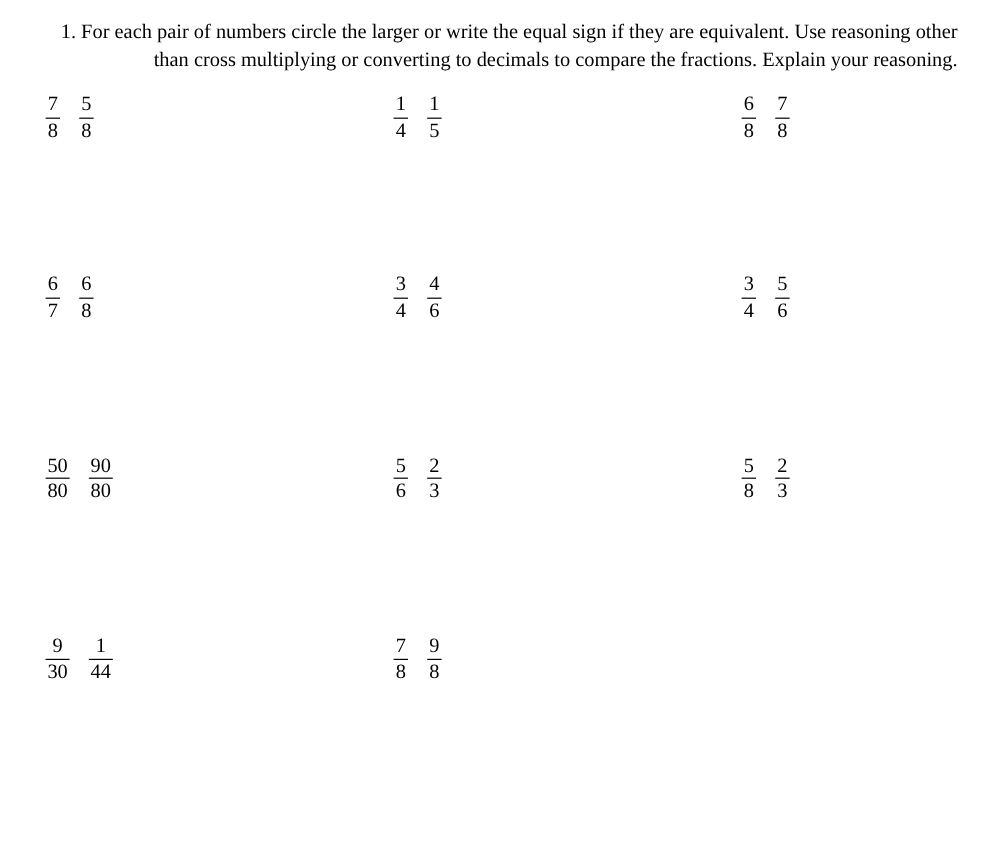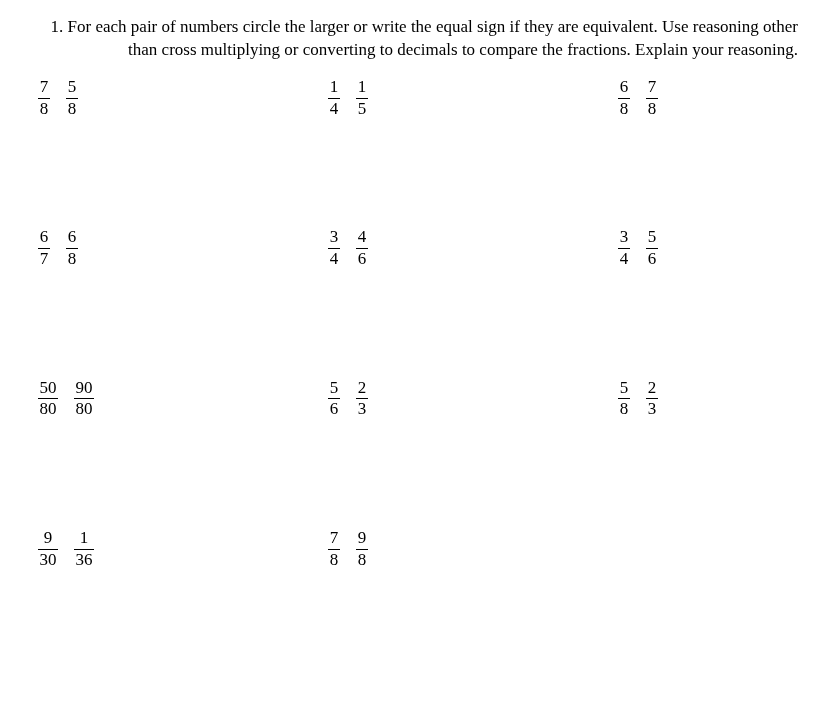--- a/index.html
+++ b/index.html
@@ -184,21 +184,21 @@
   <div class="row" style="margin-bottom:0;">
     <div class="cell col1">
       <span class="frac wide">
         <span class="num">9</span>
         <span class="bar"></span>
         <span class="den">30</span>
       </span>
       <span class="frac wide">
         <span class="num">1</span>
         <span class="bar"></span>
-        <span class="den">36</span>
+        <span class="den">44</span>
       </span>
     </div>
     <div class="cell col2">
       <span class="frac">
         <span class="num">7</span>
         <span class="bar"></span>
         <span class="den">8</span>
       </span>
       <span class="frac">
         <span class="num">9</span>

